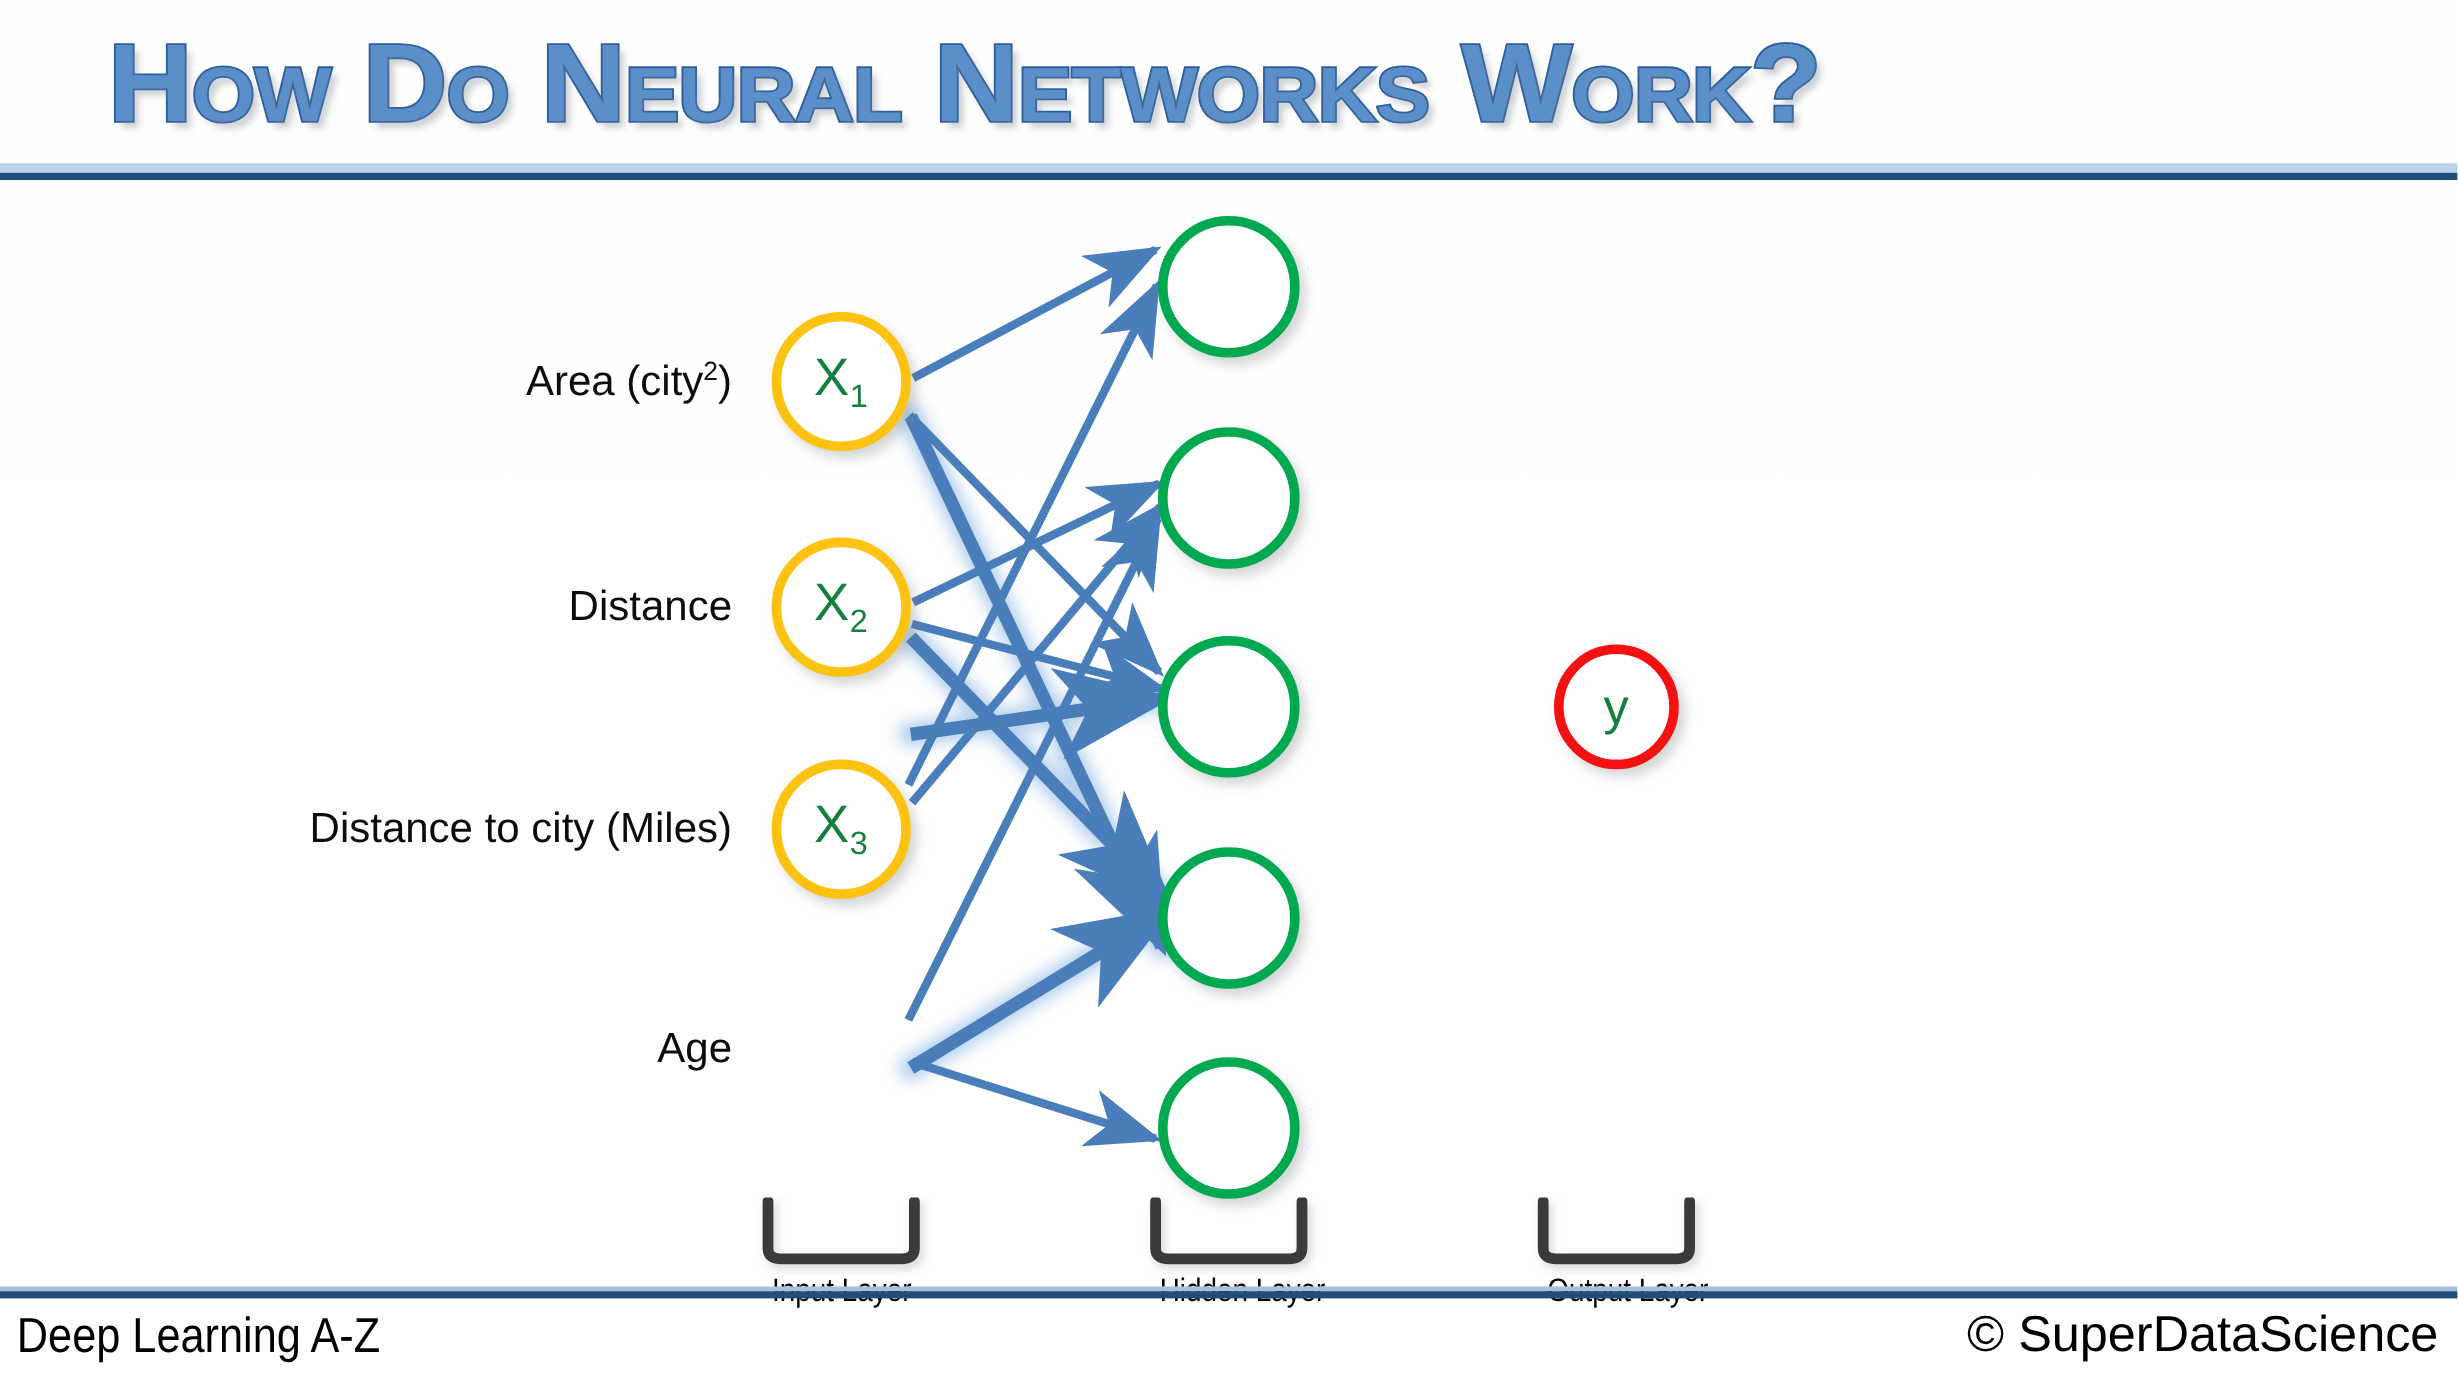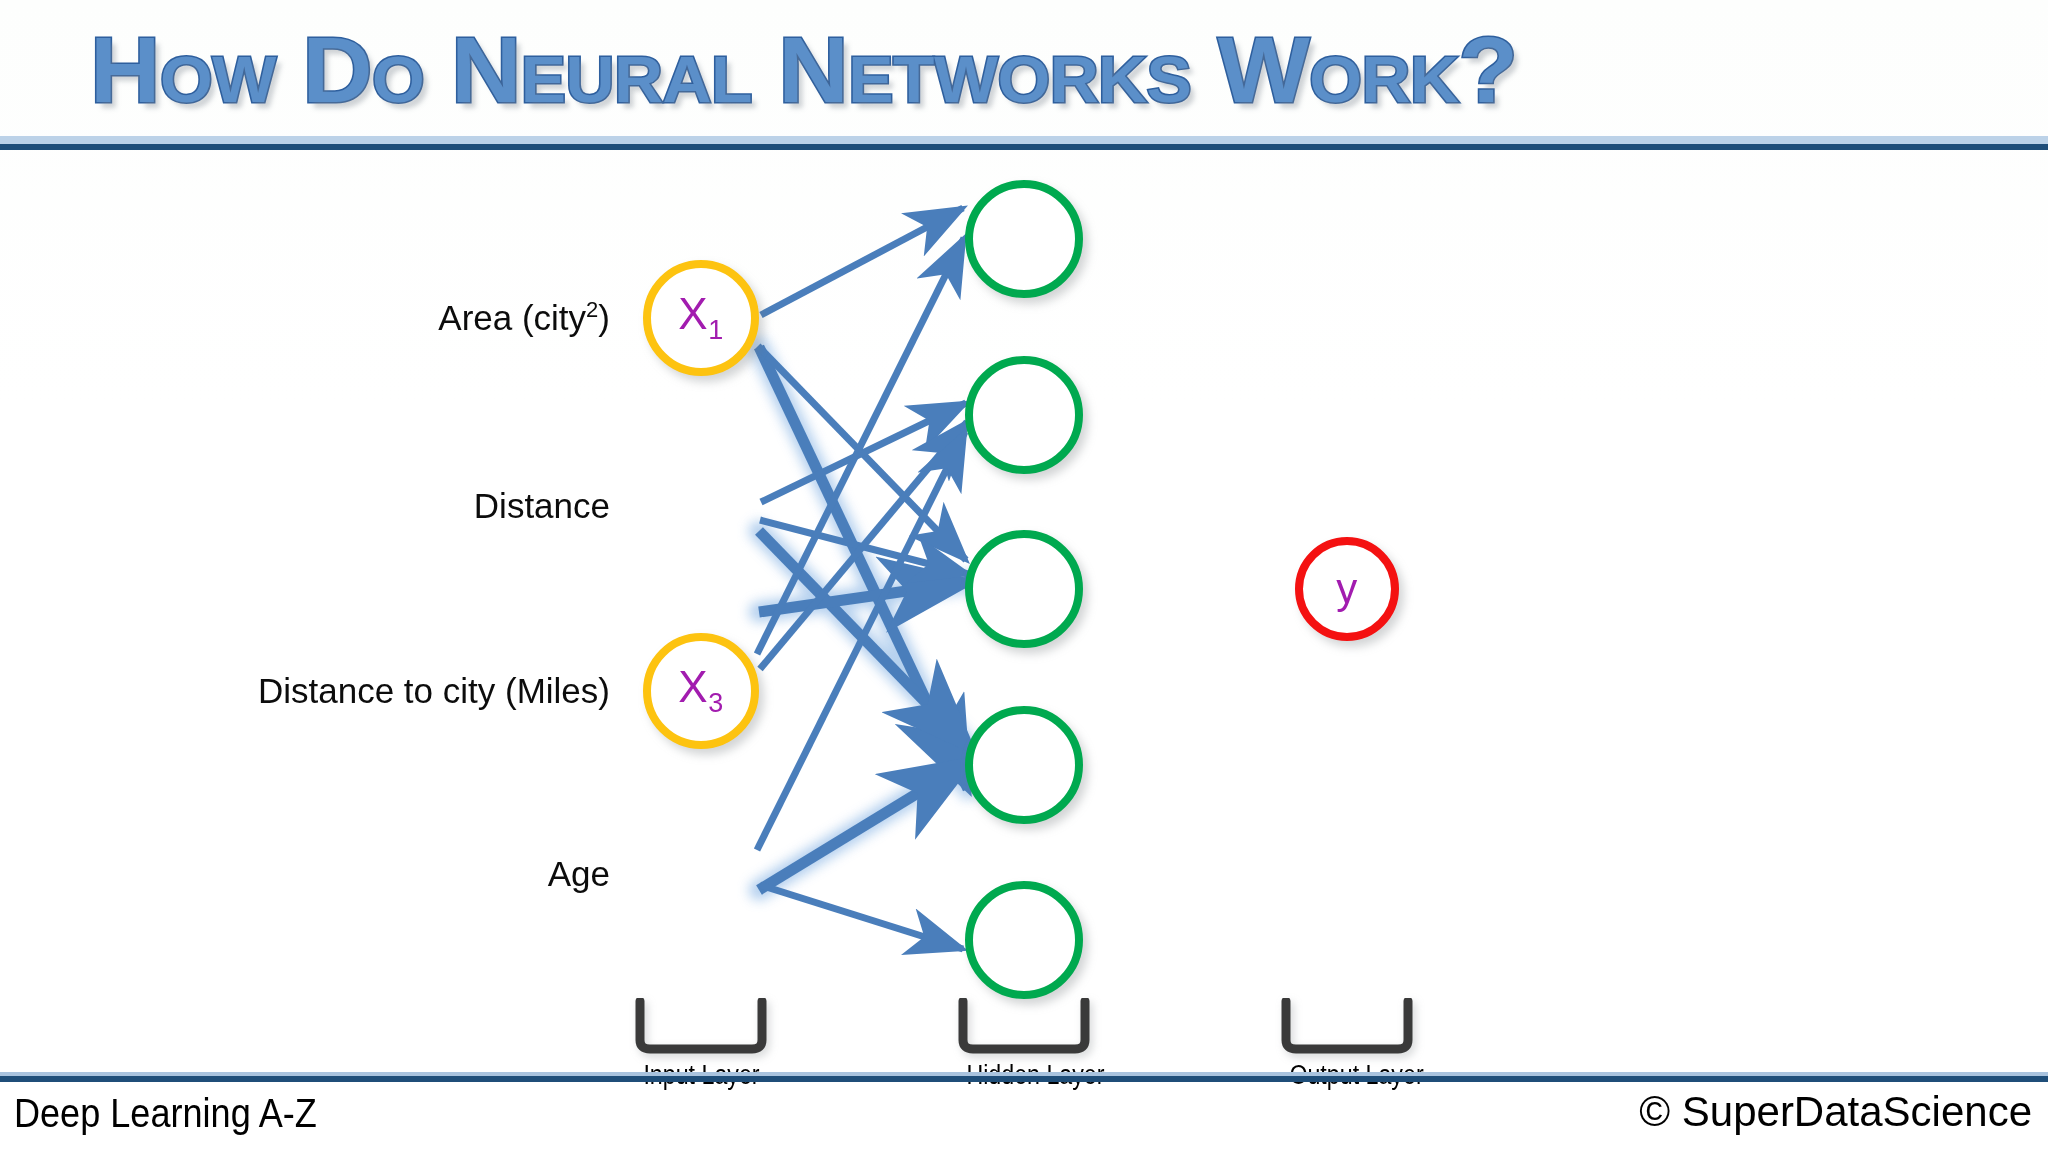--- a/index.html
+++ b/index.html
@@ -62,21 +62,21 @@
     display: flex; align-items: center; justify-content: center;
     filter: drop-shadow(5px 6px 5px rgba(110,115,120,0.30));
   }
   .node.input  { border: 8px solid #fdc310; }
   .node.hidden { border: 8px solid #00a94f; }
   .node.output { border: 8px solid #f41111; }
 
   .node-label {
     font-family: "Liberation Sans", sans-serif;
     font-size: 44px;
-    color: #a21caf;
+    color: #15803d;
     line-height: 1;
     white-space: nowrap;
     letter-spacing: 0.5px;
   }
   .node-label sub { font-size: 27px; }
   .node-label.small { font-size: 42px; }
 
   
   .feature-label {
     position: absolute;
@@ -172,20 +172,23 @@
         <line x1="757" y1="504" x2="964" y2="88"></line>
         <line x1="760" y1="519" x2="967" y2="272"></line>
         <line x1="757" y1="700" x2="965" y2="282"></line>
         <line x1="760" y1="735" x2="963" y2="799"></line>
       </g>
     </svg>
 
     <div class="node input" style="left:643px; top:110px; width:116px; height:116px;">
       <span class="node-label"><span>X</span><sub>1</sub></span>
     </div>
+    <div class="node input" style="left:643px; top:298px; width:116px; height:116px;">
+      <span class="node-label"><span>X</span><sub>2</sub></span>
+    </div>
     <div class="node input" style="left:643px; top:483px; width:116px; height:116px;">
       <span class="node-label"><span>X</span><sub>3</sub></span>
     </div>
 
     <div class="feature-label" style="left:130px; top:148px; width:480px;"><span>Area (city</span><sup>2</sup><span>)</span></div>
     <div class="feature-label" style="left:130px; top:336px; width:480px;">Distance</div>
     <div class="feature-label" style="left:130px; top:521px; width:480px;">Distance to city (Miles)</div>
     <div class="feature-label" style="left:130px; top:704px; width:480px;">Age</div>
 
     <div class="node hidden" style="left:965px; top:30px; width:118px; height:118px;"></div>

